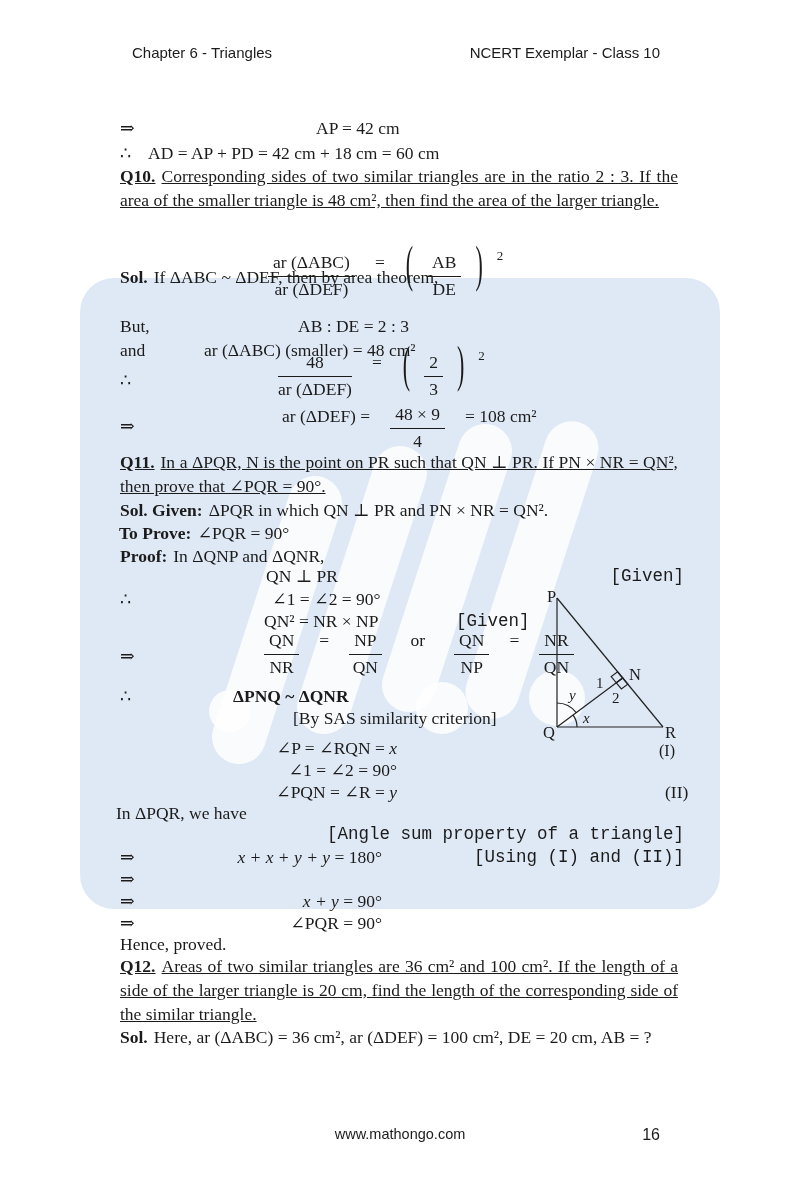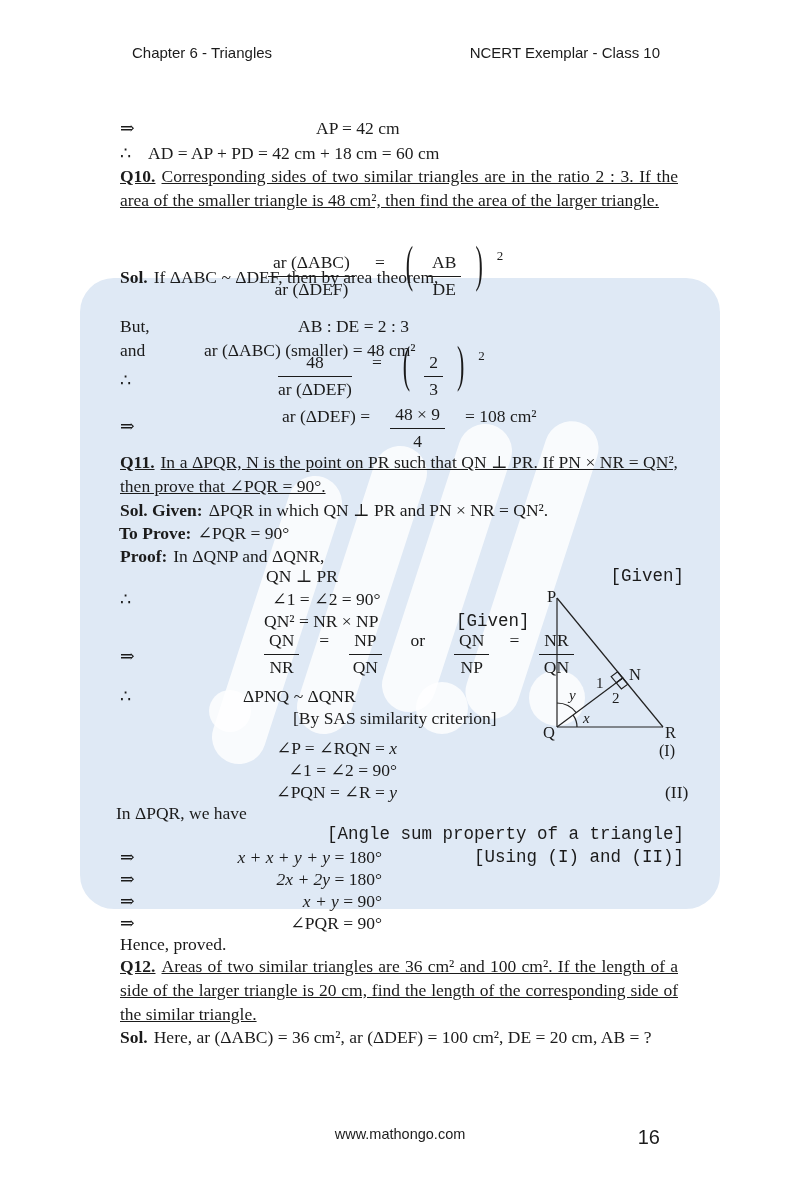--- a/index.html
+++ b/index.html
@@ -148,21 +148,21 @@
       <span class="den">NP</span>
     </span>
     <span class="eqsign">=</span>
     <span class="frac">
       <span class="num">NR</span>
       <span class="den">QN</span>
     </span>
   </div>
 
   <div class="abs t" style="left:120px;top:684px;">∴</div>
-  <div class="abs t" style="left:243px;top:684px;">ΔPNQ ~ ΔQNR</div>
+  <div class="abs t" style="left:233px;top:684px;font-weight:bold;">ΔPNQ ~ ΔQNR</div>
   <div class="abs t right277" style="left:120px;top:736px;">
     <span>∠P = ∠RQN = </span><span class="it">x</span>
   </div>
 
   <div class="abs t" style="left:293px;top:706px;">[By SAS similarity criterion]</div>
   <div class="abs t right277" style="left:120px;top:758px;">∠1 = ∠2 = 90°</div>
   <div class="abs t right277" style="left:120px;top:780px;">
     <span>∠PQN = ∠R = </span><span class="it">y</span>
   </div>
   <div class="abs t" style="left:648px;top:780px;margin-left:17px;">(II)</div>
@@ -171,23 +171,20 @@
 
   <div class="abs t note" style="right:116px;top:822px;">[Angle sum property of a triangle]</div>
 
   <div class="abs t" style="left:120px;top:845px;">⇒</div>
   <div class="abs t right262" style="left:120px;top:845px;">
     <span class="it">x + x + y + y</span><span> = 180°</span>
   </div>
   <div class="abs t note" style="right:116px;top:845px;">[Using (I) and (II)]</div>
 
   <div class="abs t" style="left:120px;top:867px;">⇒</div>
-  <div class="abs t right262" style="left:120px;top:867px;">
-    <span class="it">2x + 2y</span><span> = 180°</span>
-  </div>
 
   <div class="abs t" style="left:120px;top:889px;">⇒</div>
   <div class="abs t right262" style="left:120px;top:889px;">
     <span class="it">x + y</span><span> = 90°</span>
   </div>
 
   <div class="abs t" style="left:120px;top:911px;">⇒</div>
   <div class="abs t right262" style="left:120px;top:911px;">∠PQR = 90°</div>
 
   <div class="abs t" style="left:120px;top:932px;">Hence, proved.</div>
@@ -215,15 +212,15 @@
     <text x="122" y="150" font-size="16.5">R</text>
     <text x="86" y="92" font-size="16.5">N</text>
     <text x="53" y="100" font-size="15">1</text>
     <text x="69" y="115" font-size="15">2</text>
     <text x="26" y="112" font-size="15" font-style="italic">y</text>
     <text x="40" y="135" font-size="15" font-style="italic">x</text>
     <text x="116" y="168" font-size="16">(I)</text>
   </svg>
 
   <div class="abs sans" style="left:0;top:1126px;width:800px;text-align:center;font-size:14.5px;">www.mathongo.com</div>
-  <div class="abs sans" style="right:140px;top:1126px;font-size:20px;">16</div>
+  <div class="abs sans" style="right:140px;top:1126px;font-size:16px;">16</div>
 
 </div>
 
 </body></html>

